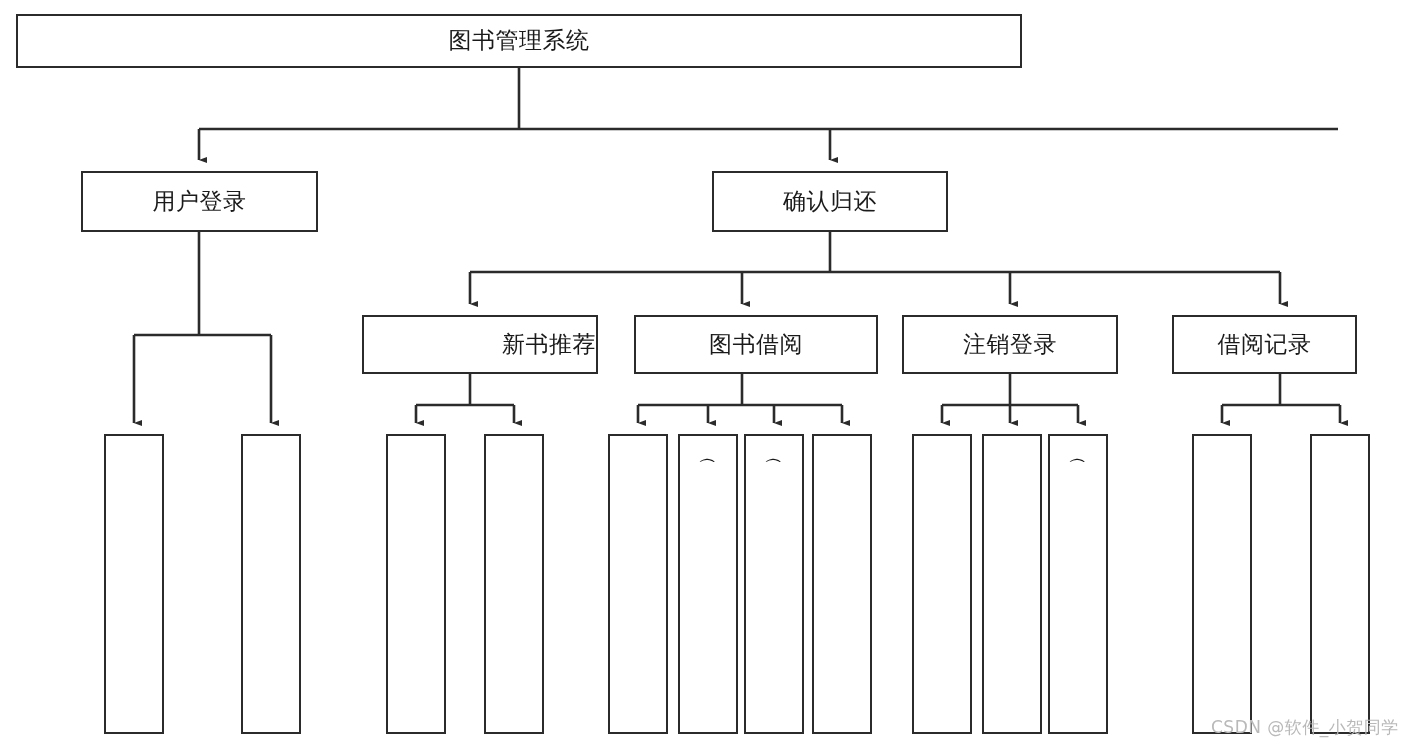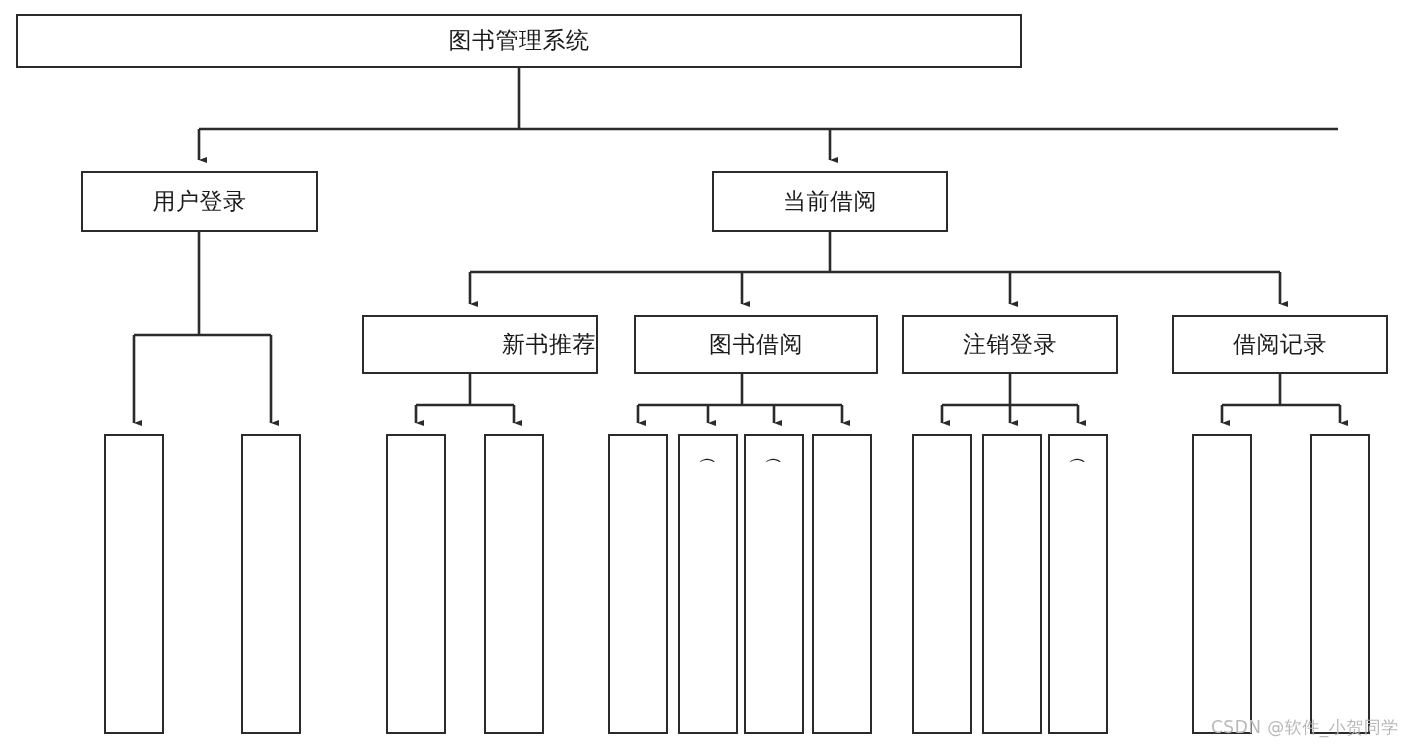--- a/index.html
+++ b/index.html
@@ -130,33 +130,33 @@
   </svg>
 
   <div class="node horiz root" style="left:16px; top:14px; width:1006px; height:54px;align-items:center;">
     <span class="node-label">图书管理系统</span>
   </div>
 
   <div class="node horiz" style="left:81px; top:171px; width:237px; height:61px;">
     <span class="node-label">用户登录</span>
   </div>
   <div class="node horiz" style="left:712px; top:171px; width:236px; height:61px;">
-    <span class="node-label">当前借阅</span>
+    <span class="node-label">确认归还</span>
   </div>
 
   <div class="node horiz" style="left:362px; top:315px; width:236px; height:59px;justify-content:flex-end;">
     <span class="node-label">新书推荐</span>
   </div>
   <div class="node horiz" style="left:634px; top:315px; width:244px; height:59px;">
     <span class="node-label">图书借阅</span>
   </div>
   <div class="node horiz" style="left:902px; top:315px; width:216px; height:59px;">
     <span class="node-label">注销登录</span>
   </div>
-  <div class="node horiz" style="left:1172px; top:315px; width:216px; height:59px;">
+  <div class="node horiz" style="left:1172px; top:315px; width:185px; height:59px;">
     <span class="node-label">借阅记录</span>
   </div>
 
   <div class="node vert" style="left:104px; top:434px; width:60px; height:300px; padding-top:72px;">
     <span class="node-label">用户登录</span>
   </div>
   <div class="node vert" style="left:241px; top:434px; width:60px; height:300px; padding-top:72px;">
     <span class="node-label">注销登录</span>
   </div>
 

